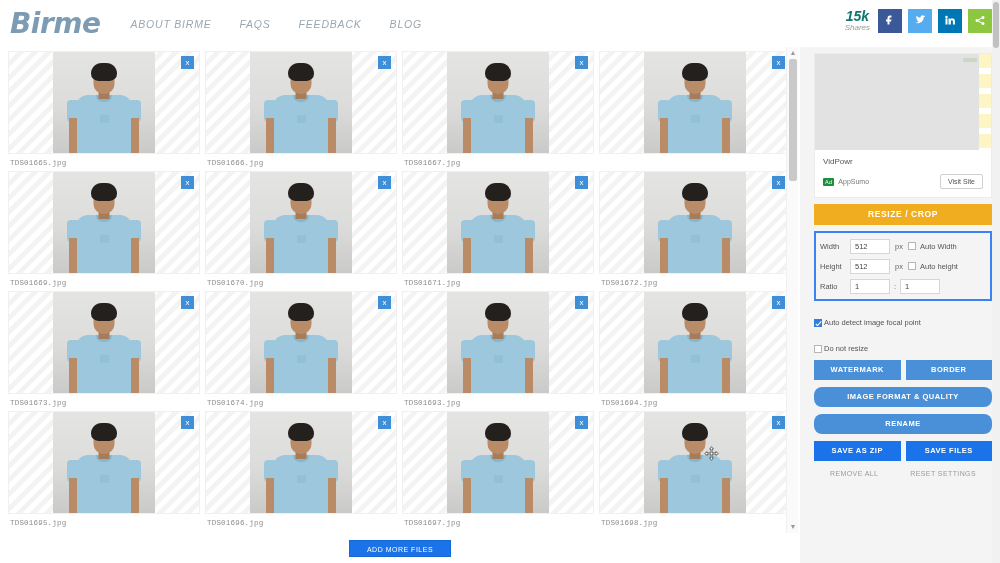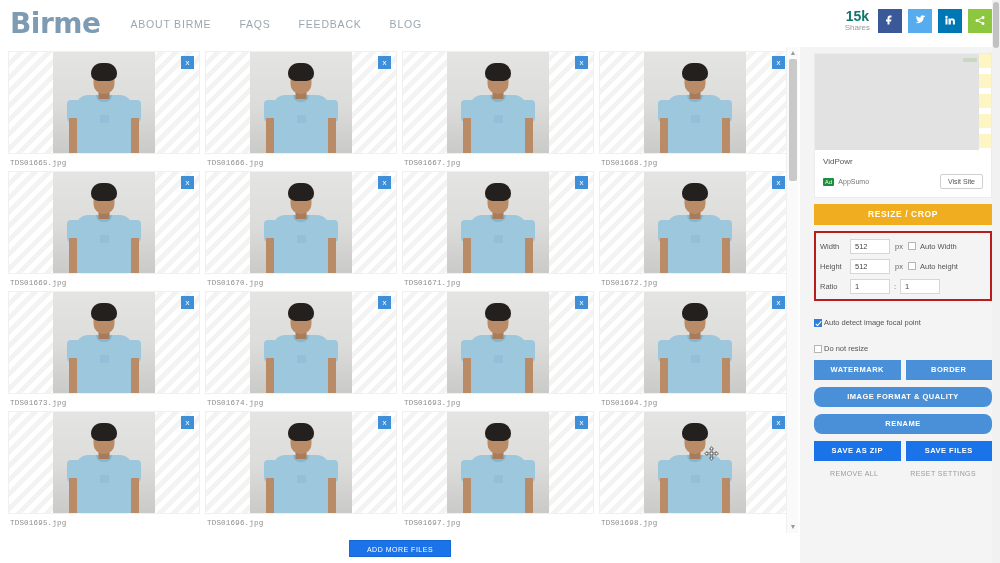--- a/index.html
+++ b/index.html
@@ -8,21 +8,21 @@
     overflow: hidden;
     font-family: "Liberation Sans", sans-serif;
     background: #ffffff;
     color: #333;
   }
   #app { position: relative; width: 1000px; height: 563px; background: #fff; }
 
   
   .header {
     position: absolute; top: 0; left: 0; width: 1000px; height: 47px;
-    background: #ffffff; display: flex; align-items: center;
+    background: #ffffff; display: flex; align-items: center; font-style: italic;
   }
   .logo {
     margin-left: 10px;
     font-size: 28px; font-weight: bold; color: #7d9cb4;
     letter-spacing: -0.5px; font-family: "DejaVu Sans", sans-serif;
   }
   .nav { display: flex; align-items: center; margin-left: 30px; gap: 28px; }
   .nav-item {
     font-size: 10.5px; color: #9aa7b0; letter-spacing: 0.8px;
     text-decoration: none; white-space: nowrap; cursor: pointer;
@@ -175,21 +175,21 @@
   .ad-visit {
     border: 1px solid #cfcfcf; background: #fff; font-size: 7px; color: #555;
     padding: 3px 7px; border-radius: 2px; cursor: pointer;
   }
   .resize-btn {
     margin-top: 6px; width: 178px; height: 21px; background: #f0ad1f;
     color: #fff; font-size: 8.5px; letter-spacing: 0.6px;
     text-align: center; line-height: 21px; cursor: pointer; font-weight: bold;
   }
   .dim-box {
-    margin-top: 6px; width: 178px; border: 2px solid #b91c1c; padding: 5px 4px 5px 4px;
+    margin-top: 6px; width: 178px; border: 2px solid #3b82f6; padding: 5px 4px 5px 4px;
     background: #f4f4f4;
   }
   .dim-row { display: flex; align-items: center; height: 16px; margin-bottom: 4px; }
   .dim-row:last-child { margin-bottom: 0; }
   .dim-label { width: 30px; font-size: 7.5px; color: #555; }
   .dim-input {
     width: 40px; height: 15px; border: 1px solid #d6d6d6; background: #fff;
     font-size: 7.5px; color: #444; padding-left: 4px; line-height: 13px;
   }
   .dim-unit { width: 18px; font-size: 7.5px; color: #666; padding-left: 5px; }
@@ -356,21 +356,20 @@
                 <div class="arm-l"></div>
                 <div class="arm-r"></div>
                 <div class="collar"></div>
                 <div class="pocket"></div>
                 <div class="neck"></div>
                 <div class="face"></div>
                 <div class="hair"></div>
               </div>
               <div class="del-btn">x</div>
             </div>
-            <div class="fname">TDS01668.jpg</div>
           </div>
           <div class="tile">
             <div class="thumb">
               <div class="photo">
                 <div class="bg-top"></div>
                 <div class="torso"></div>
                 <div class="sleeve-l"></div>
                 <div class="sleeve-r"></div>
                 <div class="arm-l"></div>
                 <div class="arm-r"></div>

